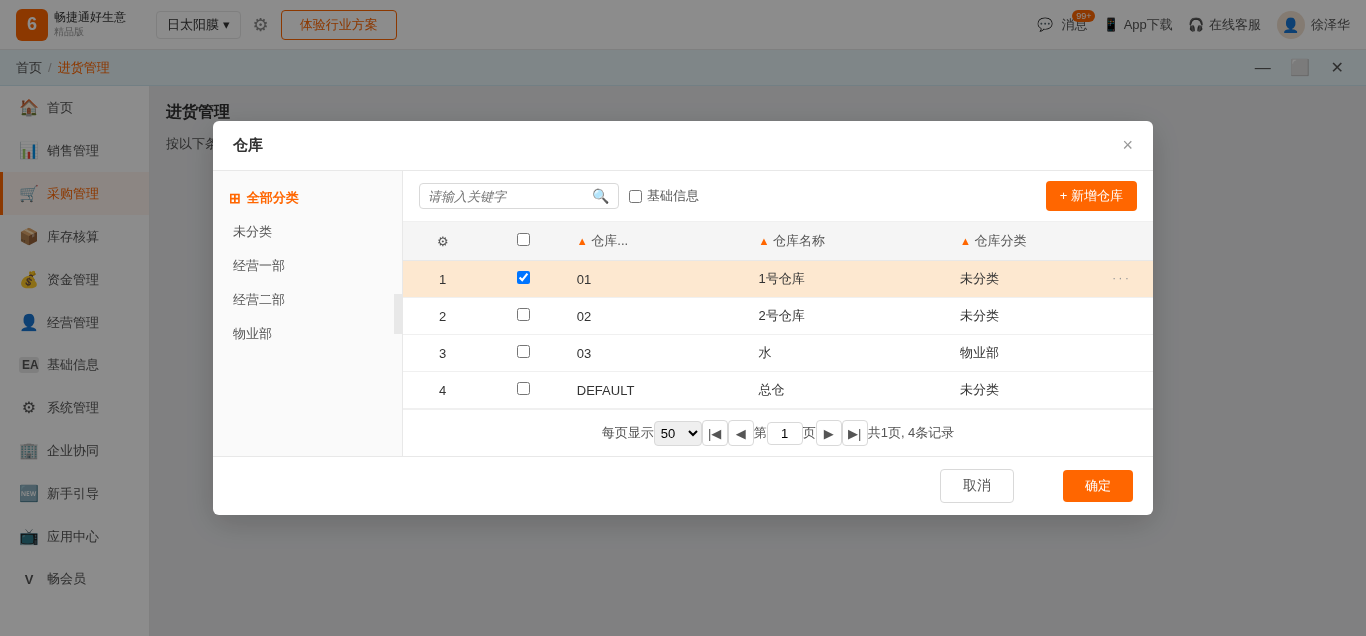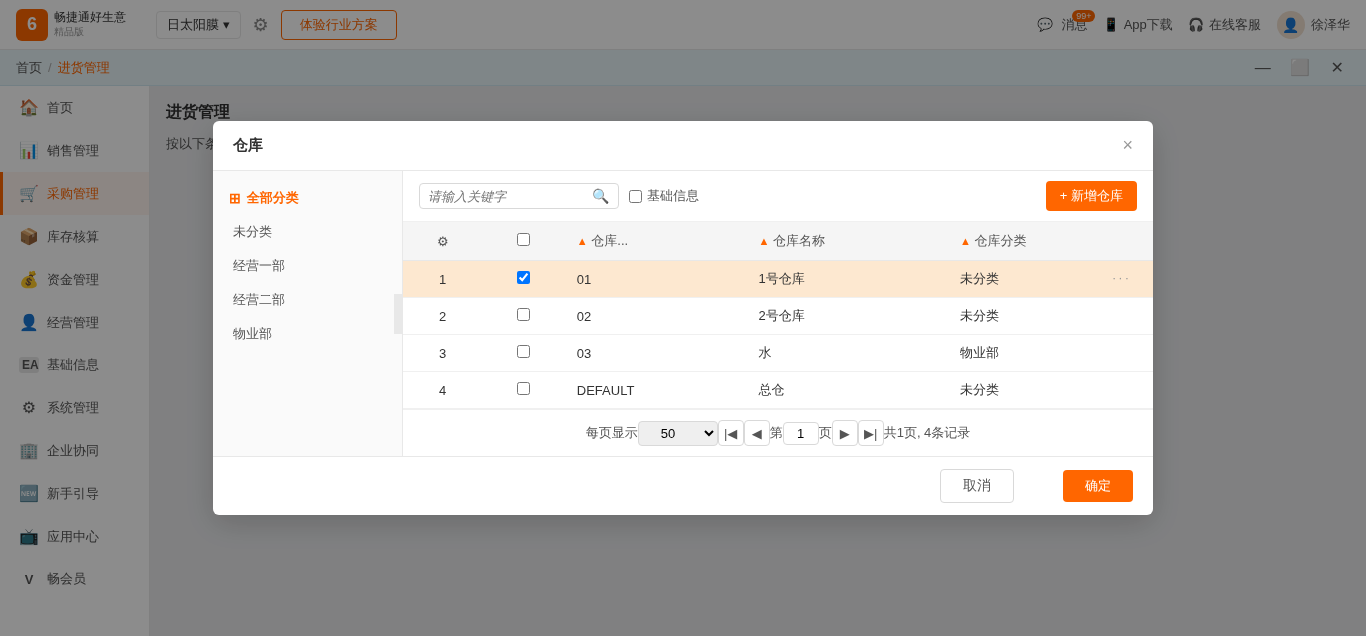--- a/index.html
+++ b/index.html
@@ -236,21 +236,21 @@
 
     
     .pagination-bar {
       display: flex; align-items: center; justify-content: center;
       padding: 10px 16px;
       border-top: 1px solid #f0f0f0;
       font-size: 13px; color: #555;
     }
     .page-size-select {
       border: 1px solid #d9d9d9; border-radius: 4px;
-      padding: 3px 18px; font-size: 13px; cursor: pointer;
+      padding: 3px 2px; font-size: 13px; cursor: pointer;
     }
     .page-btn {
       border: 1px solid #d9d9d9; background: #fff;
       width: 26px; height: 26px; border-radius: 4px;
       display: flex; align-items: center; justify-content: center;
       cursor: pointer; font-size: 13px; color: #555;
     }
     .page-btn:disabled { color: #ccc; cursor: default; }
     .page-input {
       border: 1px solid #d9d9d9; border-radius: 4px;

